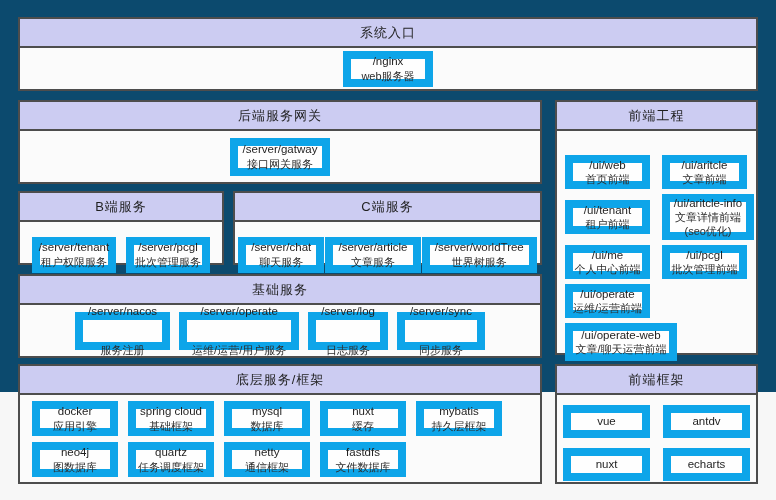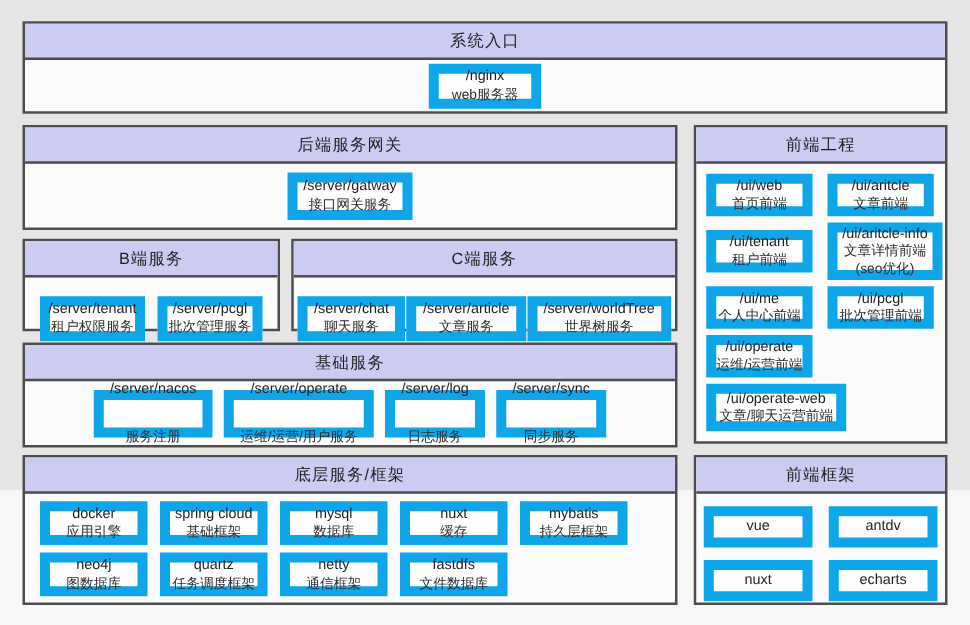--- a/index.html
+++ b/index.html
@@ -2,21 +2,21 @@
 <html><head>
 <meta charset="utf-8">
 <style>
   html,body{margin:0;padding:0;}
   body{
     width:776px;height:500px;
     background:#f7f7f7;
     font-family:"Liberation Sans","DejaVu Sans",sans-serif;
     overflow:hidden;
   }
-  .canvas{position:relative;width:776px;height:392px;background:#e5e5e5;}
+  .canvas{position:relative;width:776px;height:392px;background:#0c4a6e;}
 
   .sec{
     position:absolute;box-sizing:border-box;
     background:#fbfbfb;border:2px solid #4d4d4d;
   }
   .sec-h{
     height:27px;background:#ccccf2;border-bottom:2px solid #4d4d4d;
     display:flex;align-items:center;justify-content:center;
     font-size:13px;color:#1f1f1f;letter-spacing:1px;
   }
@@ -51,21 +51,21 @@
   #sec-b .svc,#sec-c .svc{height:36px;}
   #sec-b .svc{width:84px;}
 
   #sec-base .sec-b{height:51px;justify-content:center;gap:9px;}
   #sec-base .svc{height:38px;gap:24px;}
 
   #sec-infra .sec-b{flex-direction:column;align-items:flex-start;padding:6px 12px;gap:6px;}
   .infra-row{display:flex;gap:10px;}
   .infra-row .svc{width:86px;height:35px;}
 
-  #sec-frontend .sec-b{flex-direction:column;align-items:flex-start;padding:8px 8px;gap:5px;}
+  #sec-frontend .sec-b{flex-direction:column;align-items:flex-start;padding:24px 8px;gap:5px;}
   .fe-row{display:flex;gap:12px;align-items:center;}
   .fe-row .svc{width:85px;height:34px;}
   .fe-row .svc.fe-info{width:92px;height:46px;}
   .fe-row .svc.fe-opweb{width:112px;height:38px;}
 
   #sec-fw .sec-b{flex-wrap:wrap;padding:10px 6px;gap:10px 13px;justify-content:center;align-content:center;}
   #sec-fw .svc{width:87px;height:33px;}
   #sec-fw .l1{font-size:11.5px;}
 </style>
 </head>

